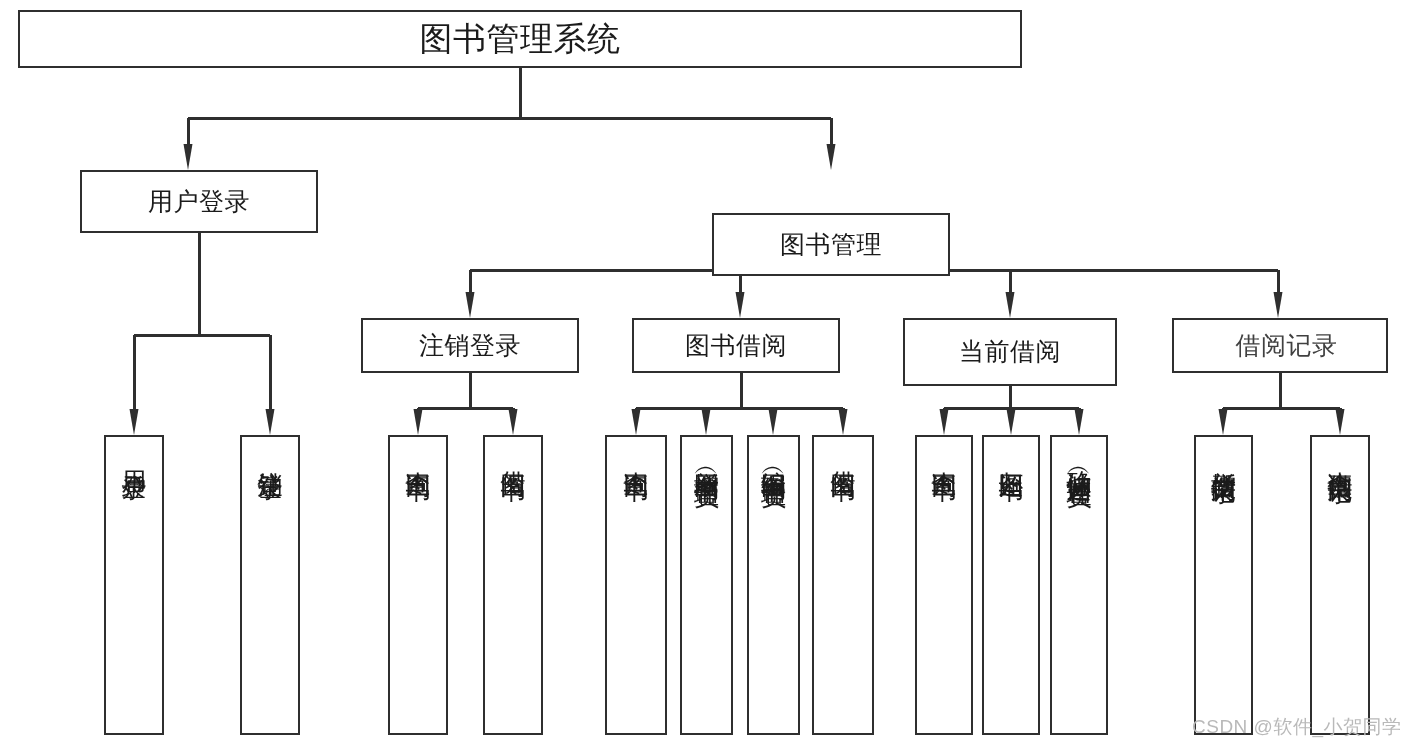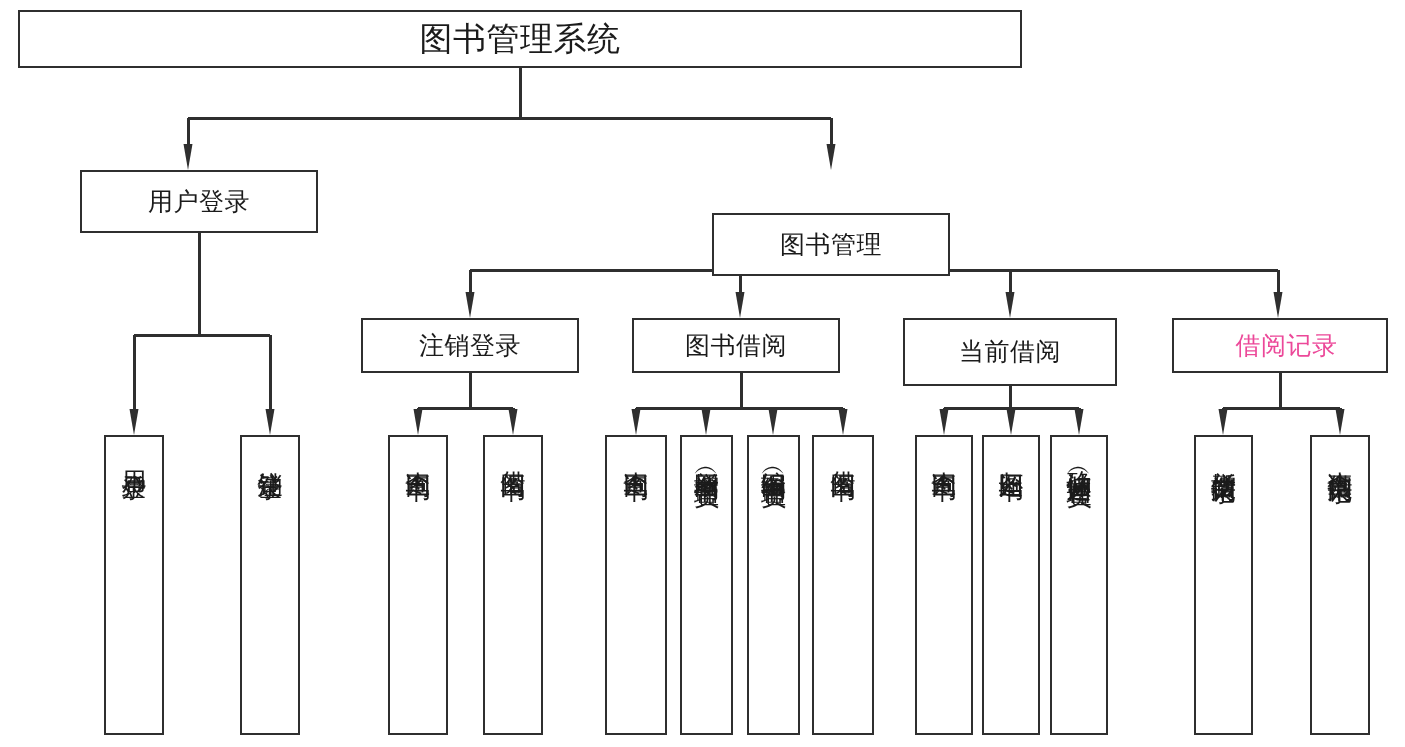--- a/index.html
+++ b/index.html
@@ -139,21 +139,21 @@
       <div class="node horizontal" style="left: 361px; top: 318px; width: 218px; height: 55px; border-color: rgb(47, 47, 47);">
         <span class="node-label" style="color: rgb(27, 27, 27);">注销登录</span>
       </div>
       <div class="node horizontal" style="left: 632px; top: 318px; width: 208px; height: 55px; border-color: rgb(47, 47, 47);">
         <span class="node-label" style="color: rgb(27, 27, 27);">图书借阅</span>
       </div>
       <div class="node horizontal" style="left: 903px; top: 318px; width: 214px; height: 68px; border-color: rgb(47, 47, 47);">
         <span class="node-label" style="color: rgb(27, 27, 27);">当前借阅</span>
       </div>
       <div class="node horizontal" style="left: 1172px; top: 318px; width: 216px; height: 55px; border-color: rgb(47, 47, 47);">
-        <span class="node-label" style="color: #ec4899; margin-left: 13px;">借阅记录</span>
+        <span class="node-label" style="color: #404040; margin-left: 13px;">借阅记录</span>
       </div>
       <div class="node vertical" style="left: 104px; top: 435px; width: 60px; height: 300px; border-color: rgb(47, 47, 47);">
         <span class="node-label" style="color: rgb(27, 27, 27);">用户登录</span>
       </div>
       <div class="node vertical" style="left: 240px; top: 435px; width: 60px; height: 300px; border-color: rgb(47, 47, 47);">
         <span class="node-label" style="color: rgb(27, 27, 27);">注销登录</span>
       </div>
       <div class="node vertical" style="left: 388px; top: 435px; width: 60px; height: 300px; border-color: rgb(47, 47, 47);">
         <span class="node-label" style="color: rgb(27, 27, 27);">查询图书</span>
       </div>
@@ -181,13 +181,14 @@
       <div class="node vertical" style="left: 1050px; top: 435px; width: 58px; height: 300px; border-color: rgb(47, 47, 47);">
         <span class="node-label" style="color: rgb(27, 27, 27);">确认归还（管理员）</span>
       </div>
       <div class="node vertical" style="left: 1194px; top: 435px; width: 59px; height: 300px; border-color: rgb(47, 47, 47);">
         <span class="node-label" style="color: rgb(27, 27, 27);">新增借阅记录</span>
       </div>
       <div class="node vertical" style="left: 1310px; top: 435px; width: 60px; height: 300px; border-color: rgb(47, 47, 47);">
         <span class="node-label" style="color: rgb(27, 27, 27);">查询借阅记录</span>
       </div>
     </div>
+  <div class="watermark" style="left: 1192px; top: 714px; color: rgb(185, 185, 185);">CSDN @软件_小贺同学</div>
 </div>
 
 </body></html>

